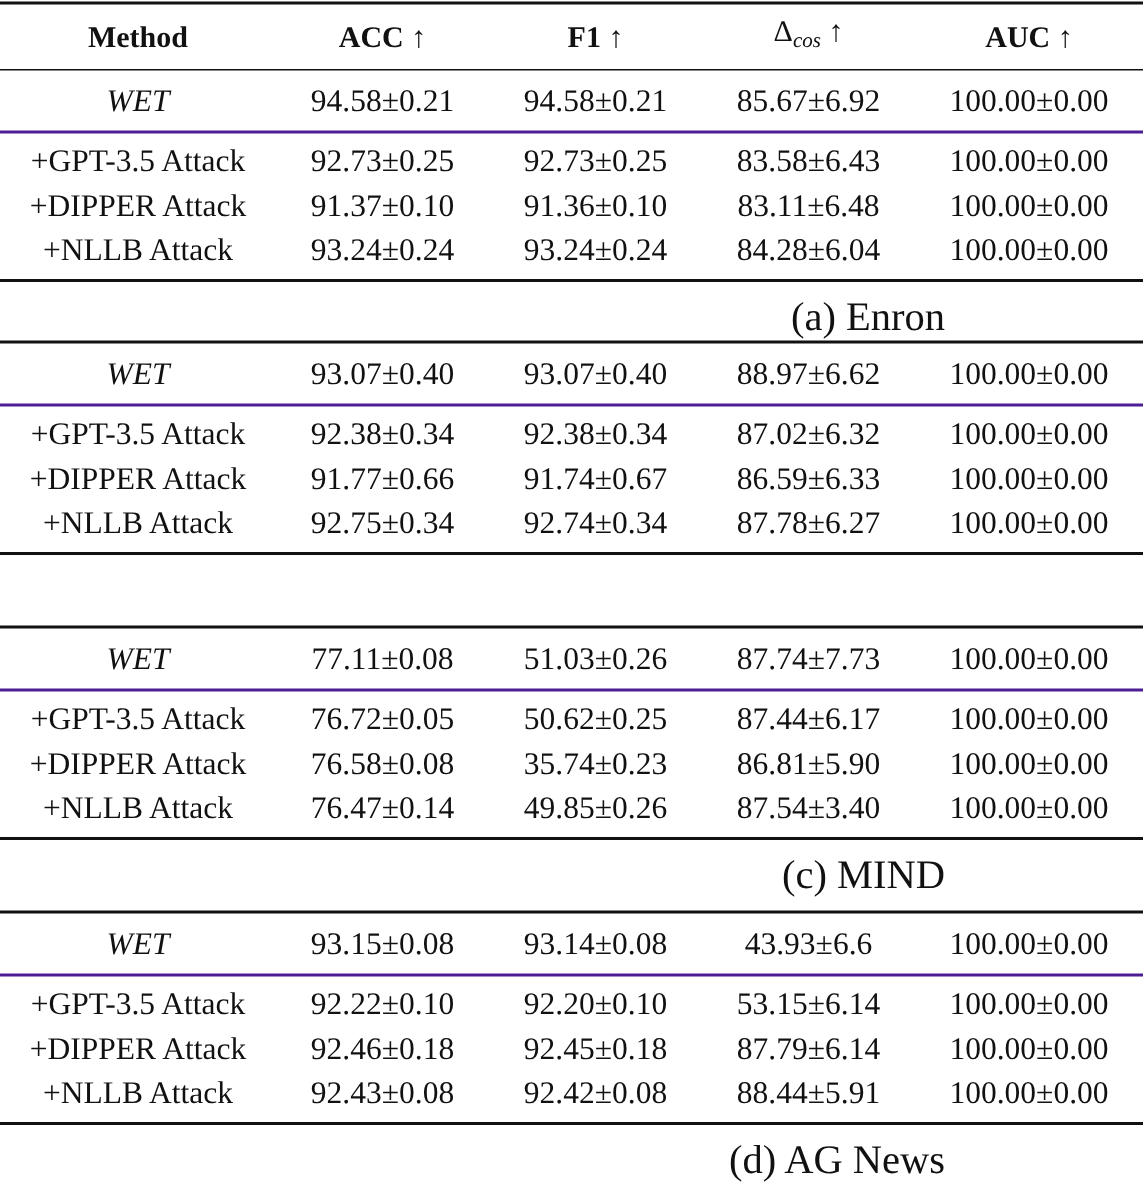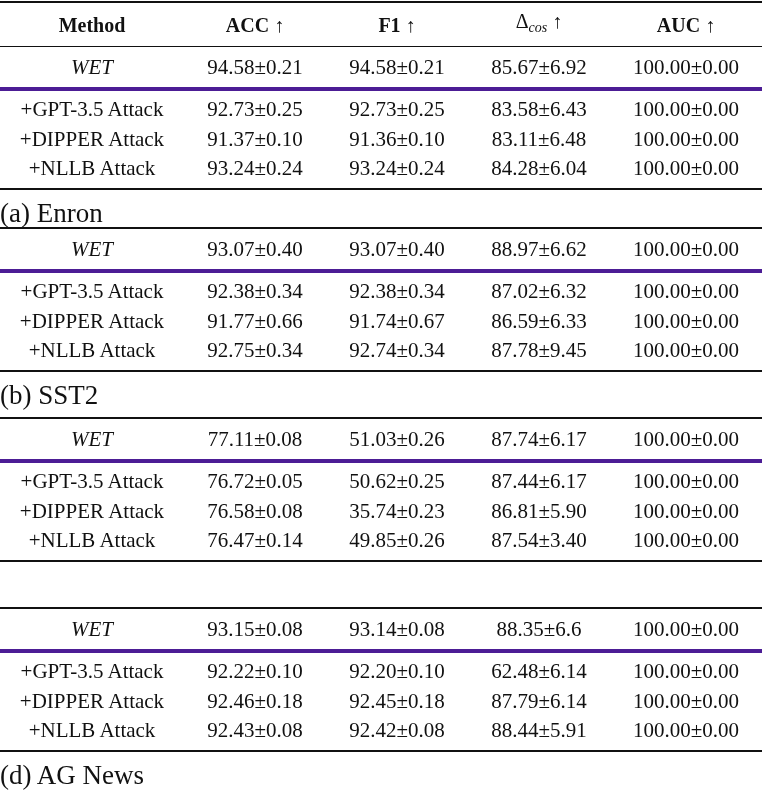--- a/index.html
+++ b/index.html
@@ -16,28 +16,28 @@
   col.c2 { width: 142px; }
   col.c3 { width: 142px; }
   col.c4 { width: 152px; }
   td, th {
     text-align: center; padding: 0; font-size: 21px; font-weight: normal;
     white-space: nowrap; line-height: 29.5px;
   }
   th { font-weight: bold; font-size: 20px; line-height: 36px; }
   .topline { border-top: 2px solid #111; }
   .midline { border-top: 1.5px solid #111; }
-  .thinline { border-top: 4px solid #4c1d95; margin-top: 24px; }
+  .thinline { border-top: 2px solid #4c1d95; margin-top: 24px; }
   .bottomline { border-bottom: 2px solid #111; }
   .wet { font-style: italic; }
   .wetrow td { line-height: 40px; }
   .first-attack td { padding-top: 4px; }
   .last-attack td { padding-bottom: 4px; }
   .caption {
-    text-align: left; font-size: 27px; line-height: 46px;
+    text-align: right; font-size: 27px; line-height: 46px;
   }
   .sub { font-style: italic; font-size: 14px; vertical-align: -4px; }
   .arrow { font-weight: normal; }
 </style>
 </head>
 <body>
 
 <div class="block" style="top:1px;">
   <table>
     <colgroup>
@@ -116,43 +116,42 @@
       <td>+DIPPER Attack</td>
       <td>91.77±0.66</td>
       <td>91.74±0.67</td>
       <td>86.59±6.33</td>
       <td>100.00±0.00</td>
     </tr>
     <tr class="bottomline last-attack">
       <td>+NLLB Attack</td>
       <td>92.75±0.34</td>
       <td>92.74±0.34</td>
-      <td>87.78±9.45</td>
-      <td>100.00±0.00</td>
-    </tr>
-  </tbody>
-    </table>
-  <div class="caption">(b) SST2</div>
+      <td>87.78±6.27</td>
+      <td>100.00±0.00</td>
+    </tr>
+  </tbody>
+    </table>
 </div>
 
 <div class="block" style="top:417px;">
   <table>
     <colgroup>
         <col class="c0">
         <col class="c1">
         <col class="c2">
         <col class="c3">
         <col class="c4">
       </colgroup>
     <tbody>
         <tr class="topline wetrow">
       <td class="wet">WET</td>
       <td>77.11±0.08</td>
       <td>51.03±0.26</td>
-      <td>87.74±6.17</td>
+      <td>87.74±7.73</td>
       <td>100.00±0.00</td>
     </tr>
     <tr class="thinline first-attack">
       <td>+GPT-3.5 Attack</td>
       <td>76.72±0.05</td>
       <td>50.62±0.25</td>
       <td>87.44±6.17</td>
       <td>100.00±0.00</td>
     </tr>
     <tr>
@@ -164,44 +163,45 @@
     </tr>
     <tr class="bottomline last-attack">
       <td>+NLLB Attack</td>
       <td>76.47±0.14</td>
       <td>49.85±0.26</td>
       <td>87.54±3.40</td>
       <td>100.00±0.00</td>
     </tr>
   </tbody>
     </table>
+  <div class="caption">(c) MIND</div>
 </div>
 
 <div class="block" style="top:607px;">
   <table>
     <colgroup>
         <col class="c0">
         <col class="c1">
         <col class="c2">
         <col class="c3">
         <col class="c4">
       </colgroup>
     <tbody>
         <tr class="topline wetrow">
       <td class="wet">WET</td>
       <td>93.15±0.08</td>
       <td>93.14±0.08</td>
-      <td>88.35±6.6</td>
+      <td>43.93±6.6</td>
       <td>100.00±0.00</td>
     </tr>
     <tr class="thinline first-attack">
       <td>+GPT-3.5 Attack</td>
       <td>92.22±0.10</td>
       <td>92.20±0.10</td>
-      <td>62.48±6.14</td>
+      <td>53.15±6.14</td>
       <td>100.00±0.00</td>
     </tr>
     <tr>
       <td>+DIPPER Attack</td>
       <td>92.46±0.18</td>
       <td>92.45±0.18</td>
       <td>87.79±6.14</td>
       <td>100.00±0.00</td>
     </tr>
     <tr class="bottomline last-attack">

